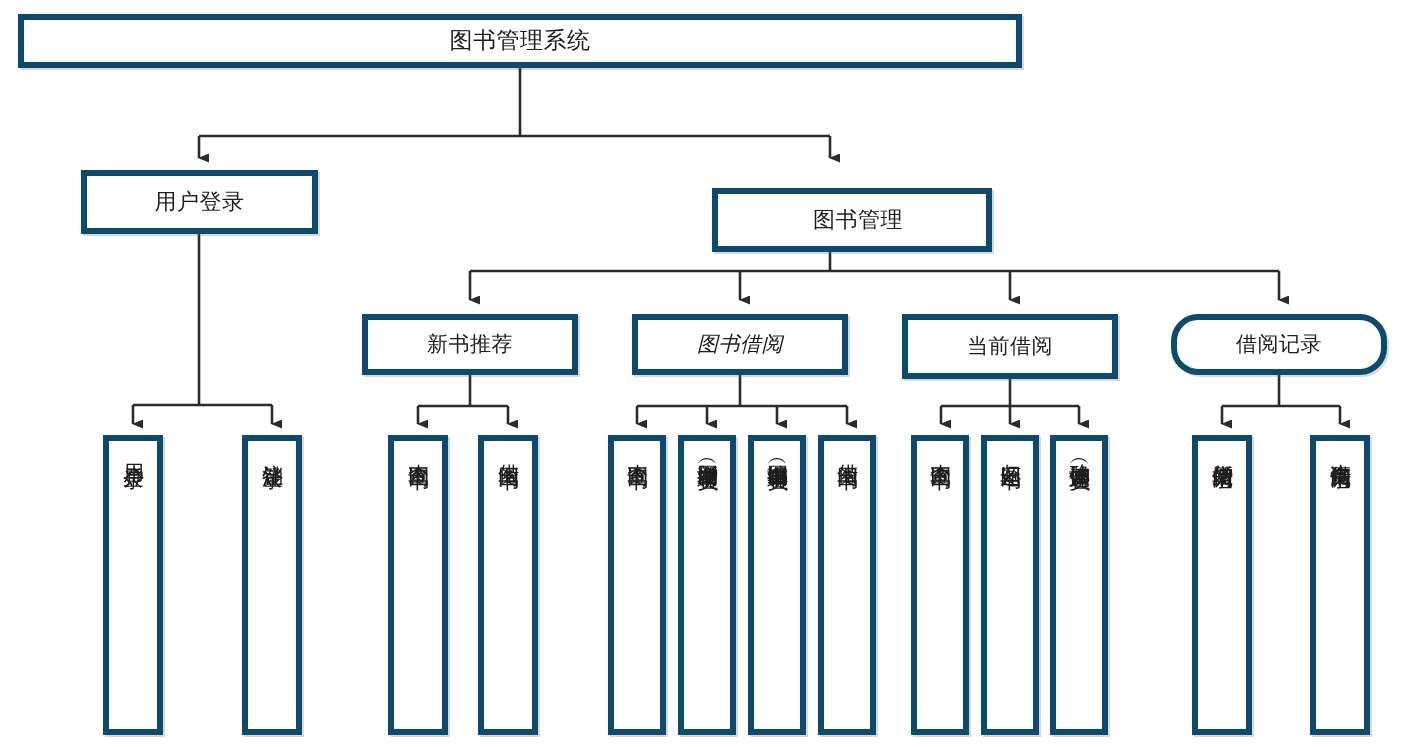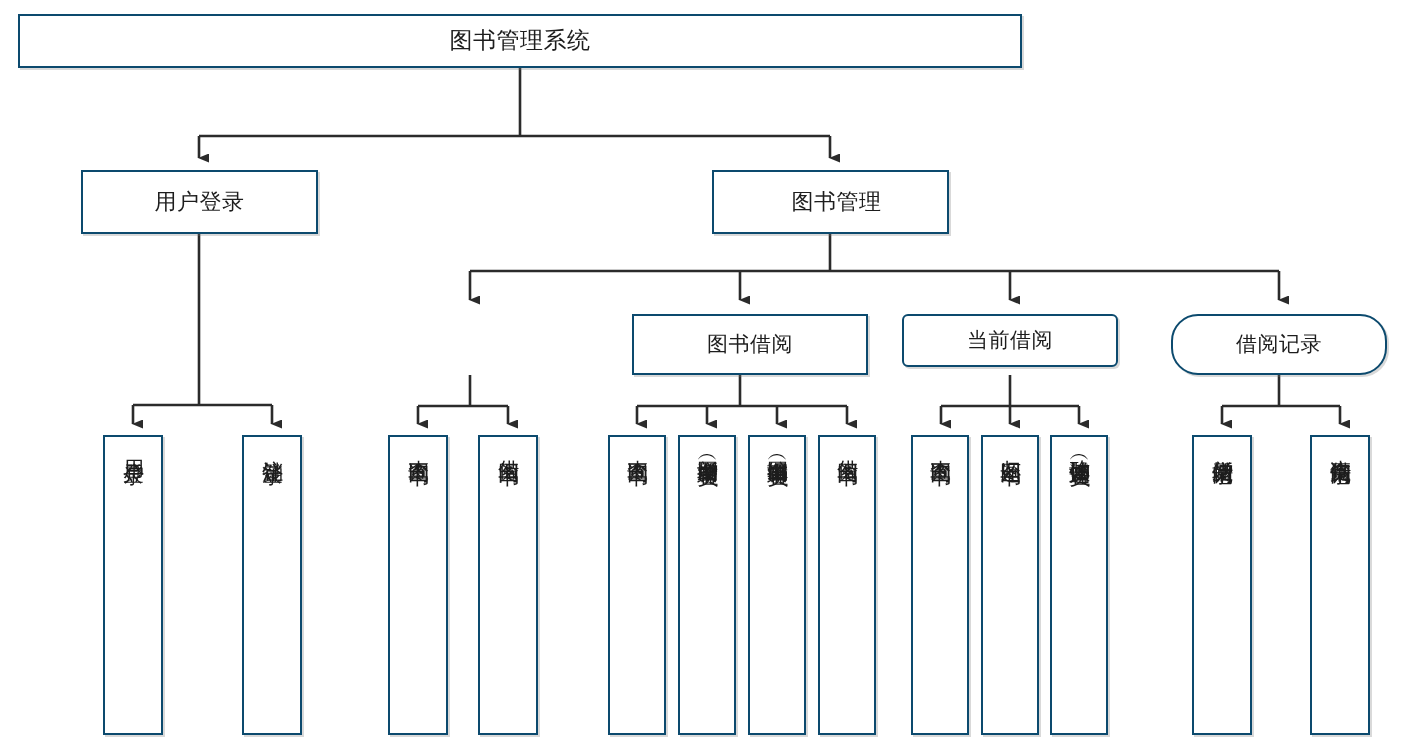--- a/index.html
+++ b/index.html
@@ -22,21 +22,21 @@
     left: 0;
     top: 0;
     width: 1405px;
     height: 747px;
     display: block;
   }
   .node-box {
     position: absolute;
     box-sizing: border-box;
     background: #ffffff;
-    border: 2px solid #0c4a6e;
+    border: 6px solid #0c4a6e;
     box-shadow: 2px 2px 0 rgba(120,120,120,0.28);
     display: flex;
     align-items: center;
     justify-content: center;
     color: #1d1d1d;
   }
   .node-label {
     display: block;
     text-align: center;
     line-height: 1.18;
@@ -146,28 +146,31 @@
     </g>
   </svg>
 
   <div class="node-box node-root" style="left:18px; top:14px; width:1004px; height:54px;">
     <span class="node-label">图书管理系统</span>
   </div>
 
   <div class="node-box node-level2" style="left:81px; top:170px; width:237px; height:64px;">
     <span class="node-label">用户登录</span>
   </div>
-  <div class="node-box node-level2" style="left:712px; top:170px; width:237px; height:64px;padding-left:12px;">
+  <div class="node-box node-level2" style="left:712px; top:188px; width:280px; height:64px;padding-left:12px;">
     <span class="node-label">图书管理</span>
   </div>
 
-  <div class="node-box node-level3" style="left:632px; top:314px; width:236px; height:61px;">
+  <div class="node-box node-level3" style="left:362px; top:314px; width:216px; height:61px;">
+    <span class="node-label">新书推荐</span>
+  </div>
+  <div class="node-box node-level3" style="left:632px; top:314px; width:216px; height:61px;font-style:italic;">
     <span class="node-label">图书借阅</span>
   </div>
-  <div class="node-box node-level3" style="left:902px; top:314px; width:216px; height:53px;border-radius:6px;">
+  <div class="node-box node-level3" style="left:902px; top:314px; width:216px; height:65px;">
     <span class="node-label">当前借阅</span>
   </div>
   <div class="node-box node-level3" style="left:1171px; top:314px; width:216px; height:61px;border-radius:27px;">
     <span class="node-label">借阅记录</span>
   </div>
 
   <div class="node-box node-leaf" style="left:103px; top:435px; width:60px; height:300px;">
     <span class="node-label">用户登录</span>
   </div>
   <div class="node-box node-leaf" style="left:242px; top:435px; width:60px; height:300px;">

